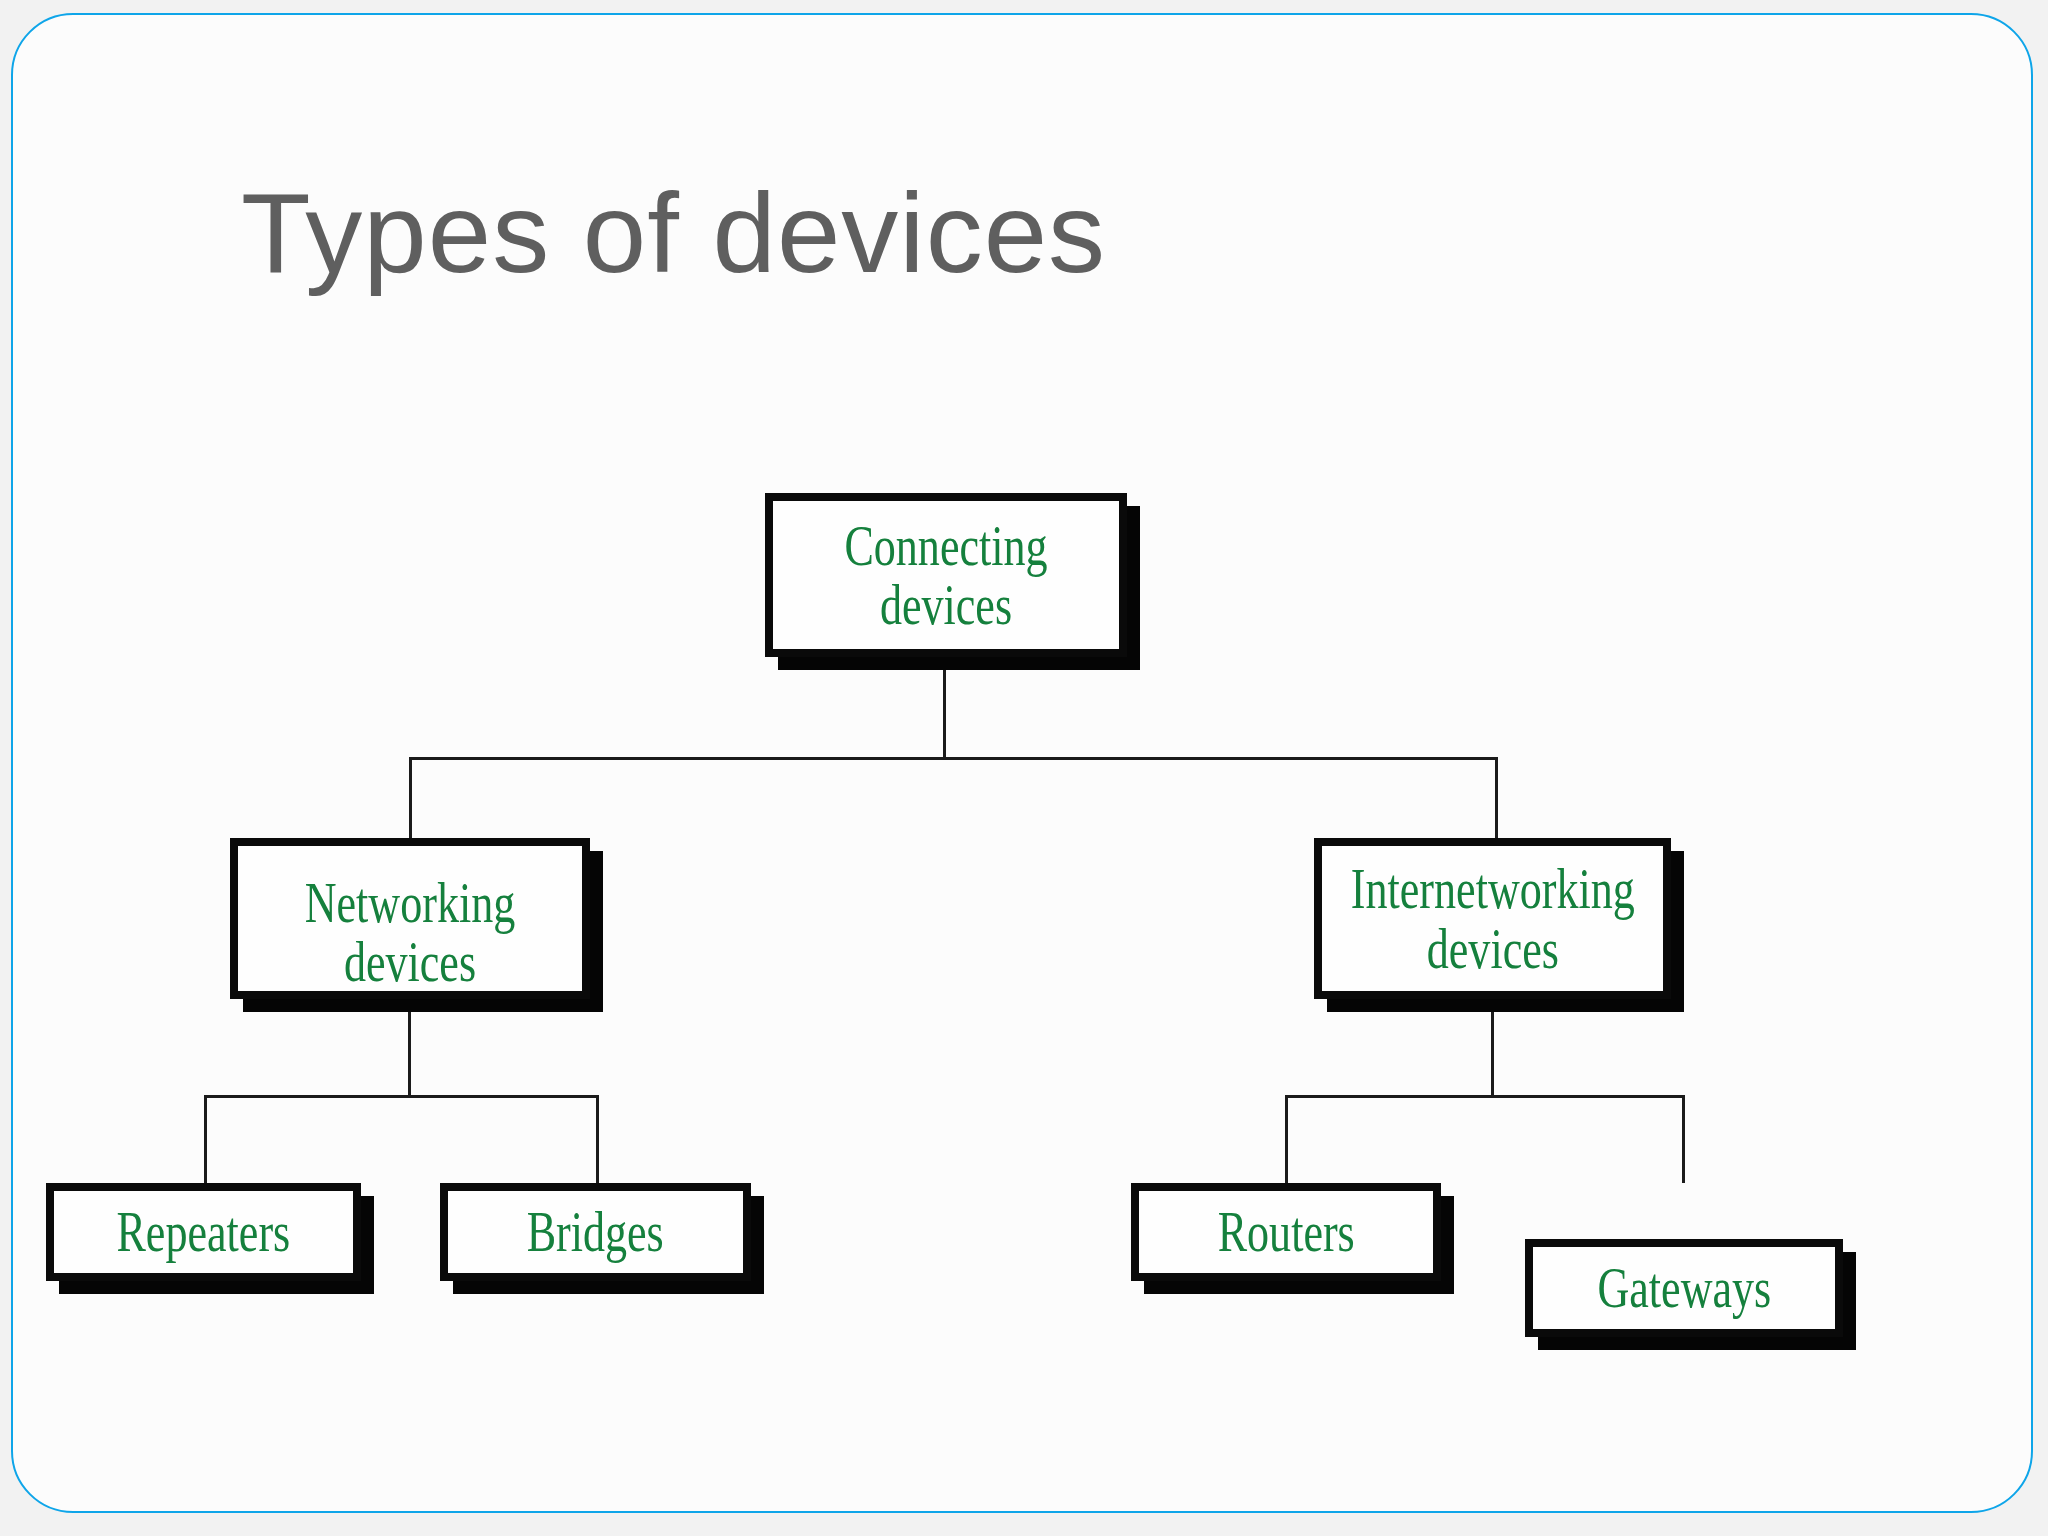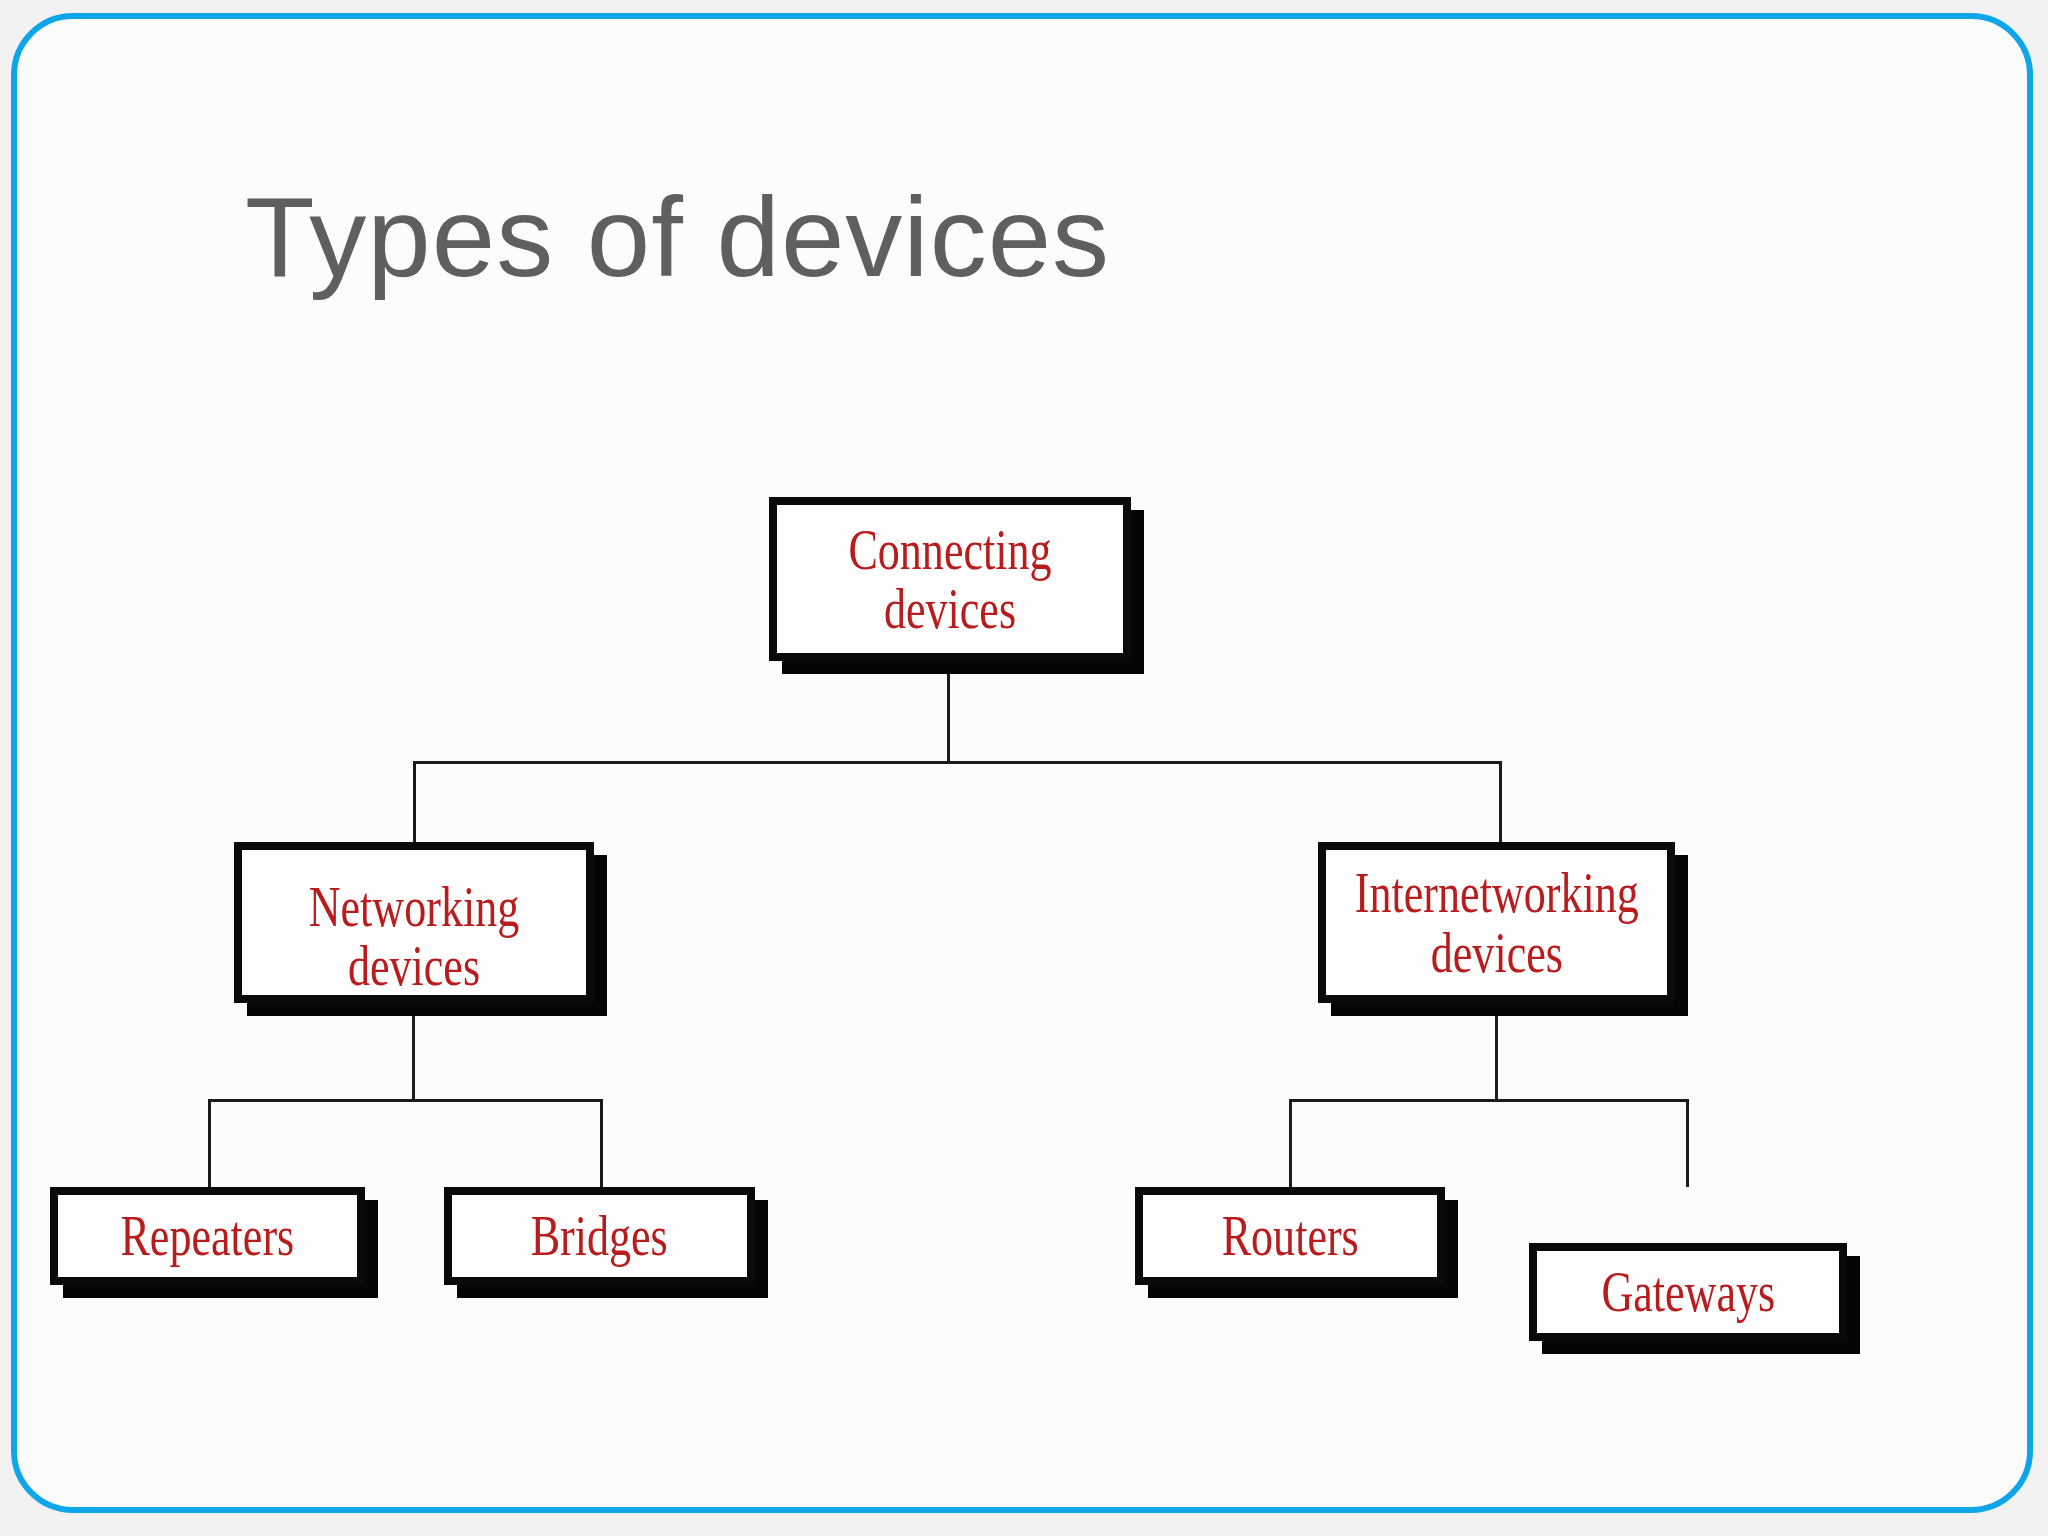--- a/index.html
+++ b/index.html
@@ -8,21 +8,21 @@
     background:#f2f2f2;
     position:relative;
     overflow:hidden;
     font-family:"Liberation Sans", sans-serif;
   }
   .slide{
     position:absolute;
     left:11px;top:13px;
     width:2022px;height:1500px;
     background:#fcfcfc;
-    border:6px solid #0ea5e9;
+    border:2px solid #0ea5e9;
     border-radius:62px;
     box-sizing:border-box;
   }
   .slide-title{
     position:absolute;
     left:228px;top:158px;
     font-size:114px;
     line-height:1.05;
     color:#5f5f5f;
     letter-spacing:1px;
@@ -33,21 +33,21 @@
     position:absolute;
     box-sizing:border-box;
     background:#fefefe;
     border:8px solid #0a0a0a;
     box-shadow:13px 13px 0 0 #050505;
     display:flex;
     align-items:center;
     justify-content:center;
     text-align:center;
     font-family:"Liberation Serif", serif;
-    color:#b91c1c;
+    color:#15803d;
     font-size:58px;
     line-height:1.02;
   }
   .node .lbl{
     display:inline-block;
     transform:scaleX(0.76);
     transform-origin:50% 50%;
   }
   .n-root{left:752px;top:478px;width:362px;height:164px;}
   .n-net {left:217px;top:823px;width:360px;height:161px;align-items:flex-end;}

